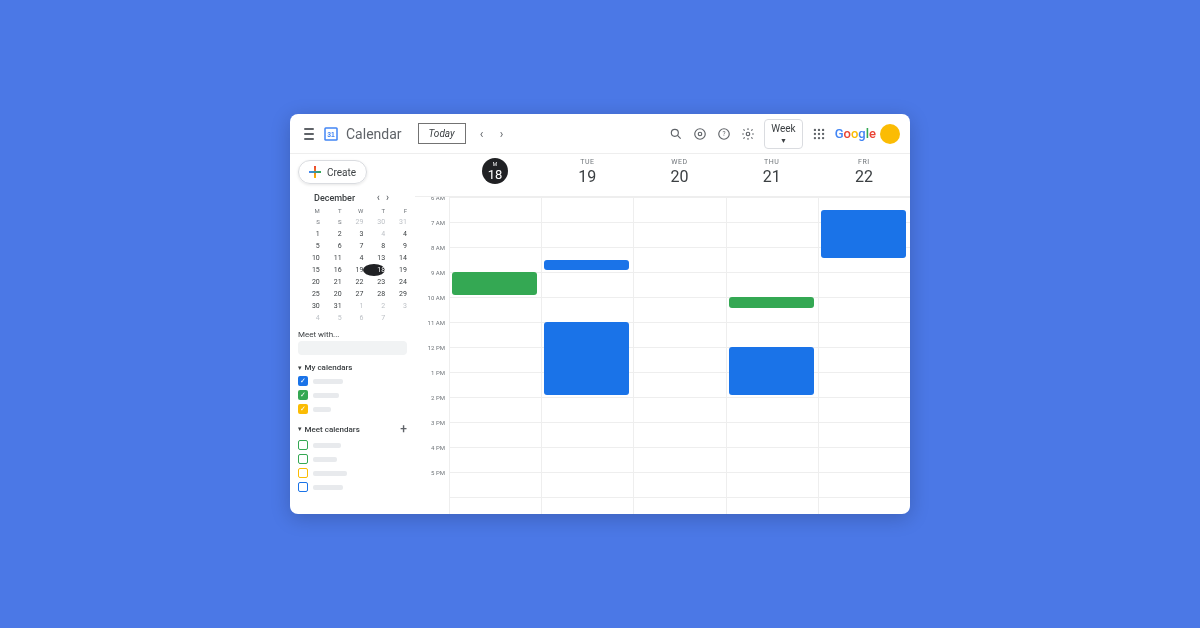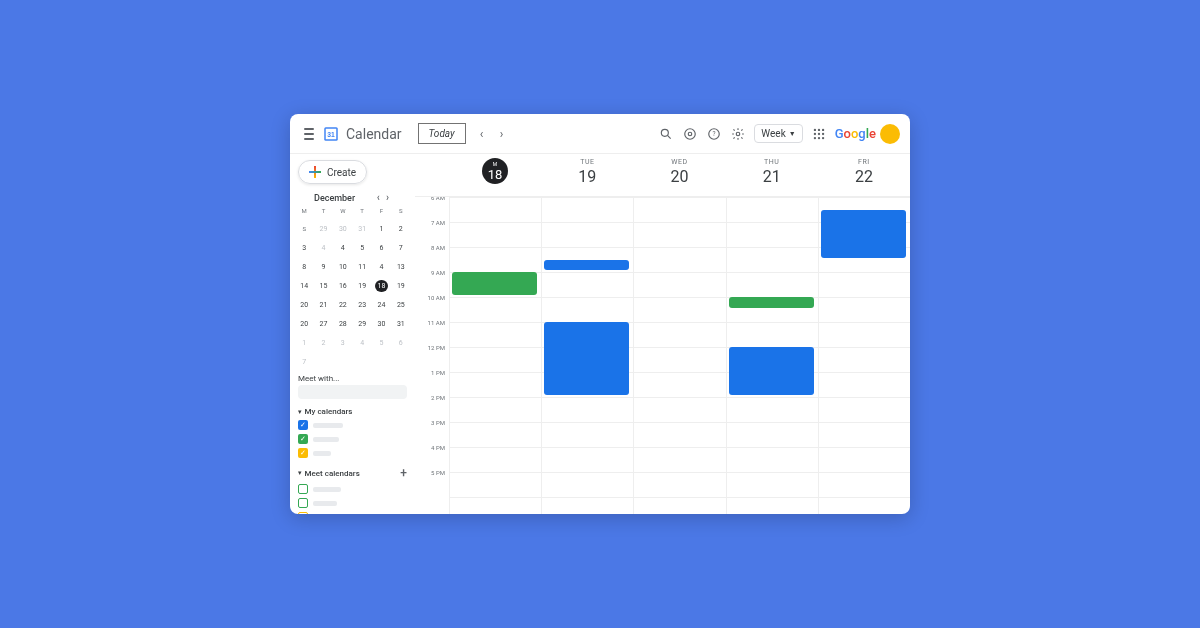--- a/index.html
+++ b/index.html
@@ -32,36 +32,36 @@
   }
   .burger { width: 18px; display:flex; flex-direction:column; gap:3px; padding:4px; cursor:pointer; }
   .burger span { height:2px; background:#5f6368; border-radius:1px; }
   .logo { width:18px; height:18px; margin:0 6px 0 4px; display:flex; align-items:center; justify-content:center; }
   .apptitle { color:#5f6368; font-size:14px; font-weight:400; }
   .today-btn { margin-left:16px; border:1px solid #737373; border-radius:0; padding:4px 10px; font-size:10px; color:#3c4043; cursor:pointer;font-style:italic; }
   .nav-ar { margin-left:8px; display:flex; gap:4px; }
   .nav-ar span { width:16px; height:16px; display:flex; align-items:center; justify-content:center; color:#5f6368; cursor:pointer; font-size:12px; }
   .spacer { flex:1; }
   .iconbtn { width:18px; height:18px; display:flex; align-items:center; justify-content:center; color:#5f6368; cursor:pointer; margin:0 3px; }
-  .view-select { border:1px solid #dadce0; border-radius:4px; padding:3px 6px; font-size:10px; color:#3c4043; cursor:pointer; margin:0 4px; display:flex; align-items:center; gap:3px; }
+  .view-select { border:1px solid #dadce0; border-radius:4px; padding:3px 6px; font-size:10px; color:#3c4043; cursor:pointer; margin:0 4px; display:flex; align-items:center; gap:3px;flex-direction:column; }
   .google-word { font-size:13px; font-weight:500; margin:0 4px; }
   .google-word span:nth-child(1){color:#4285f4;} .google-word span:nth-child(2){color:#ea4335;}
   .google-word span:nth-child(3){color:#fbbc05;} .google-word span:nth-child(4){color:#4285f4;}
   .google-word span:nth-child(5){color:#34a853;} .google-word span:nth-child(6){color:#ea4335;}
   .avatar { width:20px; height:20px; border-radius:50%; background:#fbbc04; cursor:pointer; }
   .body { flex:1; display:flex; overflow:hidden; }
   .sidebar { width:125px; padding:6px 8px; font-size:8px; color:#3c4043; overflow-y:auto; }
   .create-btn { display:flex; align-items:center; gap:6px; border:1px solid #dadce0; border-radius:16px; padding:5px 10px; box-shadow:0 1px 3px rgba(0,0,0,0.1); width:fit-content; cursor:pointer; margin-bottom:8px; }
   .plus-icon { position:relative; width:12px; height:12px; }
   .plus-icon::before, .plus-icon::after { content:''; position:absolute; background:#34a853; }
   .plus-icon::before { left:5px; top:0; width:2px; height:12px; background:linear-gradient(#ea4335,#fbbc05); }
   .plus-icon::after { top:5px; left:0; height:2px; width:12px; background:linear-gradient(90deg,#4285f4,#34a853); }
   .mini-head { display:flex; align-items:center; justify-content:space-between; font-size:9px; font-weight:500; margin:2px 16px; }
   .mini-nav span { cursor:pointer; padding:0 2px; color:#5f6368; font-size:10px; }
-  .mini-grid { display:grid; grid-template-columns:repeat(6,1fr); gap:7px; font-size:7px; text-align:center; }
+  .mini-grid { display:grid; grid-template-columns:repeat(5,1fr); gap:0; font-size:7px; text-align:right; }
   .mini-grid div { padding:2px 0; color:#3c4043; }
   .mini-grid .dow { color:#70757a; font-size:6px; }
   .mini-grid .dim { color:#bdc1c6; }
   .mini-grid .today { background:#202124; color:#fff; border-radius:50%; }
   .meetlabel { font-size:8px; color:#3c4043; margin-top:6px; }
   .meetbox { background:#f1f3f4; border-radius:4px; height:14px; margin-top:2px; }
   .sec-head { display:flex; align-items:center; font-size:8px; font-weight:500; margin-top:8px; cursor:pointer; }
   .sec-head .caret { margin-right:3px; font-size:7px; }
   .sec-head .add { margin-left:auto; font-size:12px; color:#5f6368; }
   .cal-item { display:flex; align-items:center; gap:5px; margin-top:4px; }

